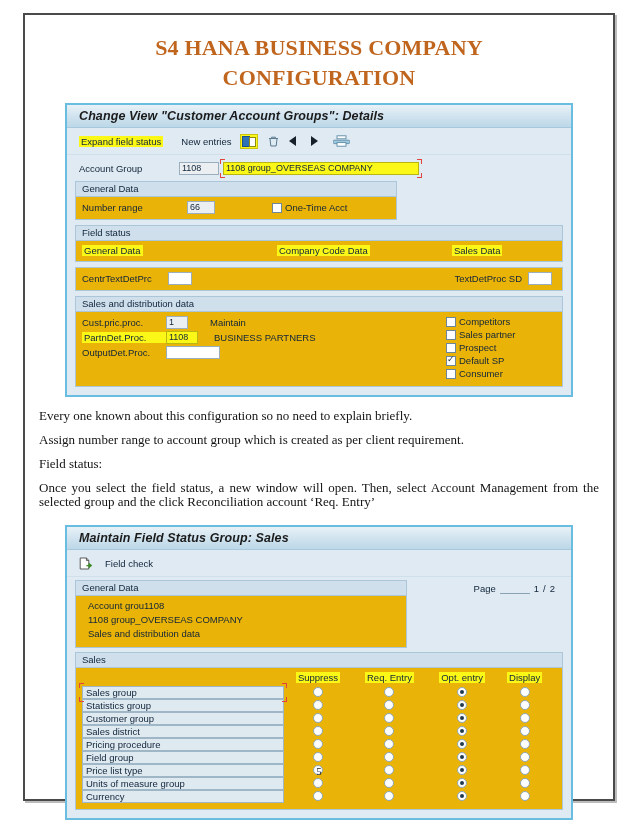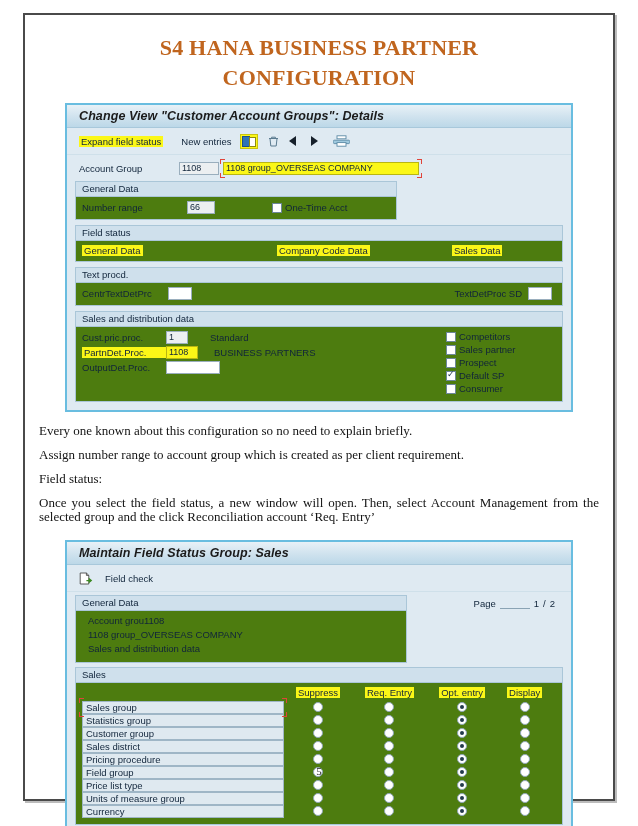--- a/index.html
+++ b/index.html
@@ -105,21 +105,21 @@
   .ico-arrow-l, .ico-arrow-r {
     width: 0; height: 0; border-top: 5px solid transparent;
     border-bottom: 5px solid transparent;
   }
   .ico-arrow-l { border-right: 7px solid #16202b; }
   .ico-arrow-r { border-left: 7px solid #16202b; }
 
   
   .grp {
     border: 1px solid #aac6d8;
-    background: #4d7c0f;
+    background: #eab308;
     margin-bottom: 5px;
   }
   .grp-title {
     background: #cfe0ec;
     border-bottom: 1px solid #aac6d8;
     padding: 1px 6px 2px 6px;
     font-size: 9.5px;
     color: #10243a;
   }
   .grp-body { padding: 4px 6px 5px 6px; }
@@ -221,21 +221,21 @@
   }
   .pageline { border-bottom: 1px solid #8aa3b4; width: 30px; display:inline-block; height: 10px;}
 </style>
 </head>
 <body>
 
 <div id="doc-frame">
  <div id="doc-inner">
 
   <div id="page-title">
-    <span class="t-line">S4 HANA BUSINESS PARTNER</span>
+    <span class="t-line">S4 HANA BUSINESS COMPANY</span>
     <span class="t-line">CONFIGURATION</span>
   </div>
 
   <div class="sap-window" style="width:508px; margin-top:10px;">
 
     <div class="sap-titlebar">Change View "Customer Account Groups": Details</div>
 
     <div class="sap-toolbar">
       <span class="hl tb-text">Expand field status</span>
       <span class="tb-text" style="margin-left:9px;">New entries</span>
@@ -296,41 +296,40 @@
               <span class="hl">Company Code Data</span>
             </span>
             <span>
               <span class="hl">Sales Data</span>
             </span>
           </div>
         </div>
       </div>
 
       <div class="grp">
-        <div class="grp-title">Text procd.</div>
         <div class="grp-body">
           <div class="row">
             <span class="lbl" style="width:86px;">CentrTextDetPrc</span>
             <span class="inp" style="width:18px;"></span>
             <span style="flex:1"></span>
             <span class="lbl" style="margin-right:6px;">TextDetProc SD</span>
             <span class="inp" style="width:18px; margin-right:4px;"></span>
           </div>
         </div>
       </div>
 
       <div class="grp" style="margin-bottom:2px;">
         <div class="grp-title">Sales and distribution data</div>
         <div class="grp-body" style="display:flex; min-height:58px;">
           <div style="flex:1;">
 
             <div class="row" style="margin-bottom:2px;">
               <span class="lbl" style="width:84px;">Cust.pric.proc.</span>
               <span class="inp grey" style="width:16px;">1</span>
-              <span class="lbl" style="margin-left:22px;">Standard</span>
+              <span class="lbl" style="margin-left:22px;">Maintain</span>
             </div>
 
             <div class="row" style="margin-bottom:2px;">
               <span class="lbl hl" style="width:80px;">PartnDet.Proc.</span>
               <span class="inp yel" style="width:26px;">1108</span>
               <span class="lbl" style="margin-left:16px;">BUSINESS PARTNERS</span>
             </div>
 
             <div class="row">
               <span class="lbl" style="width:84px;">OutputDet.Proc.</span>

